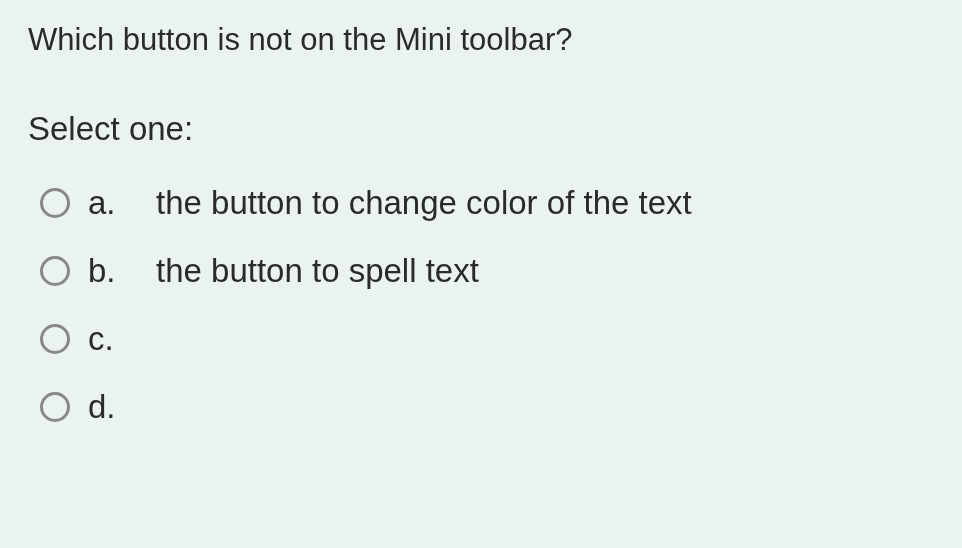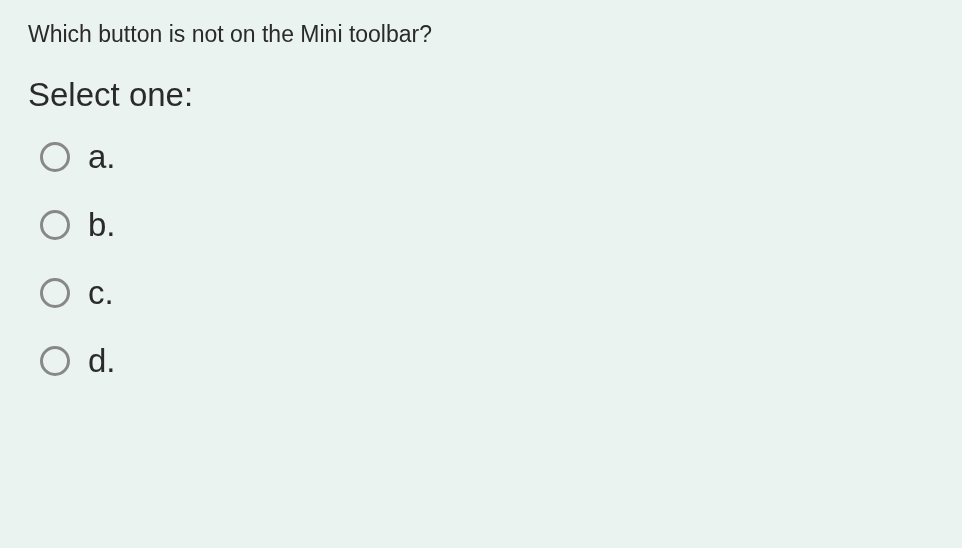--- a/index.html
+++ b/index.html
@@ -9,29 +9,29 @@
     }
     body {
       font-family: Arial, Helvetica, sans-serif;
       background-color: #eaf3f0;
       width: 962px;
       height: 548px;
       padding: 20px 28px;
       color: #2a2a2a;
     }
     .question-text {
-      font-size: 23px;
+      font-size: 31px;
       color: #2a2a2a;
-      margin-bottom: 26px;
+      margin-bottom: 50px;
       line-height: 1.3;
     }
     .select-one {
       font-size: 33px;
       color: #2a2a2a;
-      margin-bottom: 24px;
+      margin-bottom: 36px;
     }
     .options {
       display: flex;
       flex-direction: column;
       gap: 30px;
       padding-left: 12px;
     }
     .option-row {
       display: flex;
       align-items: center;
@@ -60,24 +60,26 @@
 <body>
 
 <div class="question-text">Which button is not on the Mini toolbar?</div>
 
 <div class="select-one">Select one:</div>
 
 <div class="options">
   <div class="option-row">
     <div class="radio"></div>
     <span class="option-letter">a.</span>
+    <span class="option-text">the button to change color of the text</span>
   </div>
   <div class="option-row">
     <div class="radio"></div>
     <span class="option-letter">b.</span>
+    <span class="option-text">the button to spell text</span>
   </div>
   <div class="option-row">
     <div class="radio"></div>
     <span class="option-letter">c.</span>
   </div>
   <div class="option-row">
     <div class="radio"></div>
     <span class="option-letter">d.</span>
   </div>
 </div>

